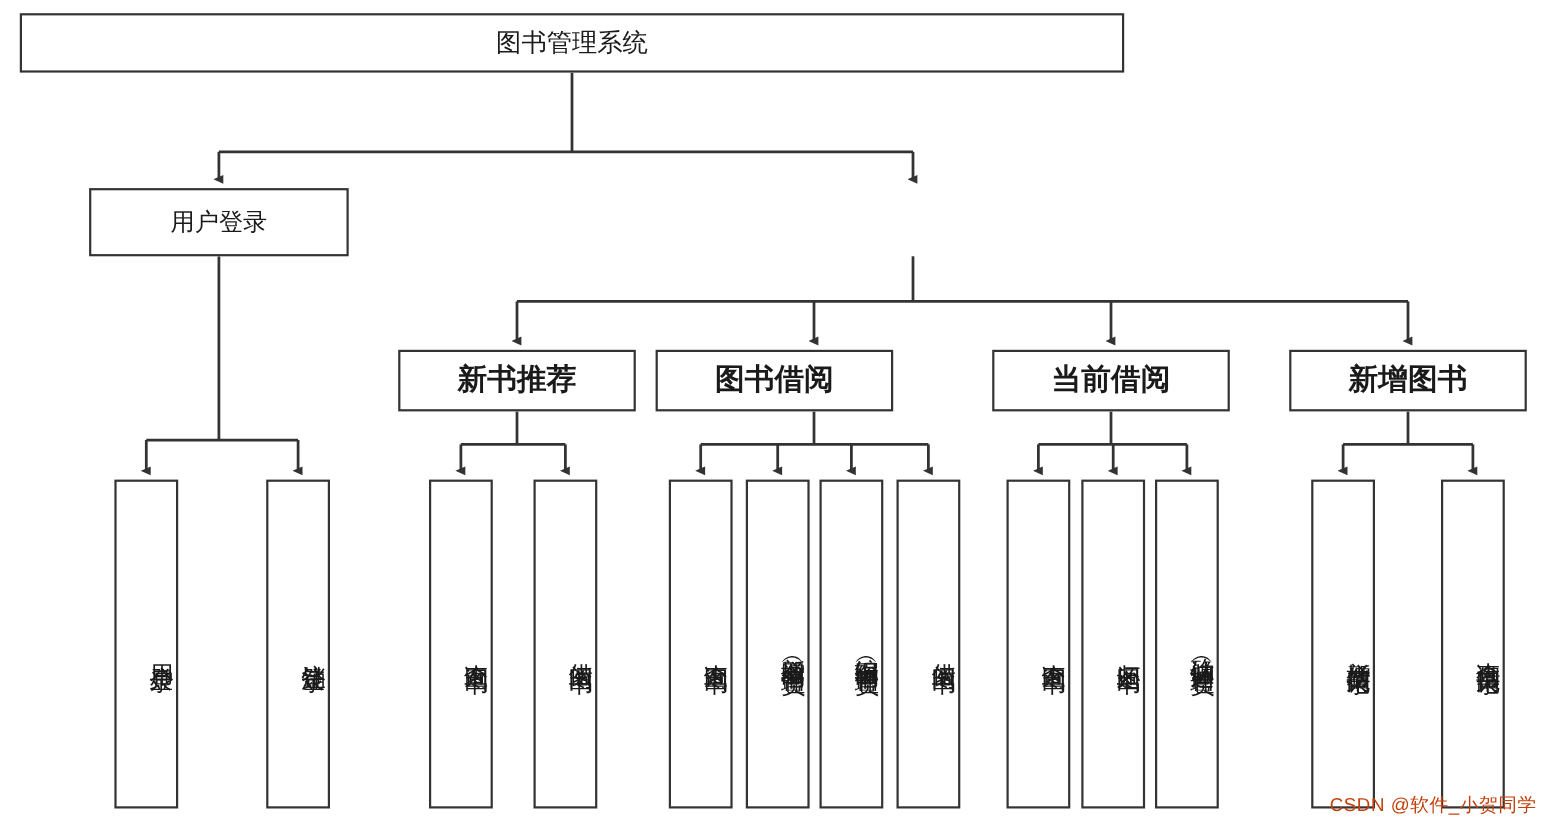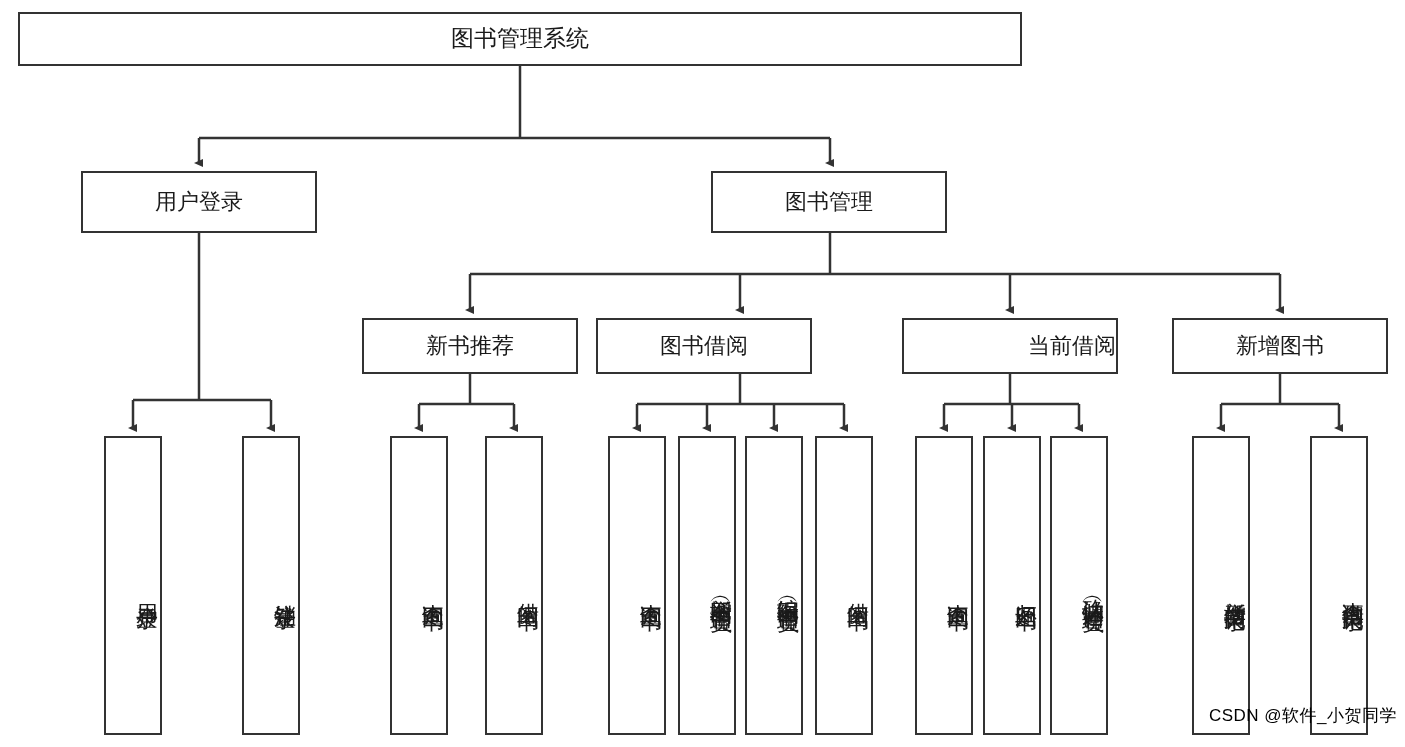--- a/index.html
+++ b/index.html
@@ -37,37 +37,38 @@
     text-align: center;
     line-height: 1.18;
   }
   .node.root {
     font-size: 23px;
   }
   .node.lvl2 {
     font-size: 22px;
   }
   .node.lvl3 {
-    font-size: 22px;
+    font-size: 27px;
+    font-weight: bold;
   }
   .node.leaf {
     font-size: 22px;
     writing-mode: vertical-rl;
     text-orientation: upright;
     letter-spacing: 2px;
     padding-top: 8px;
     align-items: flex-start;
     justify-content: center;
   }
   .watermark {
     position: absolute;
     right: 8px;
-    bottom: 20px;
+    bottom: 4px;
     font-size: 17px;
-    color: #000000;
+    color: #c2410c;
     white-space: nowrap;
     letter-spacing: 0.5px;
   }
 </style>
 </head>
 <body>
 
 <div id="canvas">
 
   <svg class="wires" viewBox="0 0 1405 747" xmlns="http://www.w3.org/2000/svg">
@@ -123,31 +124,28 @@
     </g>
   </svg>
 
   <div class="node root" style="left:18px; top:12px; width:1004px; height:54px;">
     <span>图书管理系统</span>
   </div>
 
   <div class="node lvl2" style="left:81px; top:171px; width:236px; height:62px;">
     <span>用户登录</span>
   </div>
-  <div class="node lvl2" style="left:711px; top:171px; width:236px; height:62px;">
-    <span>图书管理</span>
-  </div>
 
   <div class="node lvl3" style="left:362px; top:318px; width:216px; height:56px;">
     <span>新书推荐</span>
   </div>
   <div class="node lvl3" style="left:596px; top:318px; width:216px; height:56px;">
     <span>图书借阅</span>
   </div>
-  <div class="node lvl3" style="left:902px; top:318px; width:216px; height:56px;justify-content:flex-end;">
+  <div class="node lvl3" style="left:902px; top:318px; width:216px; height:56px;">
     <span>当前借阅</span>
   </div>
   <div class="node lvl3" style="left:1172px; top:318px; width:216px; height:56px;">
     <span>新增图书</span>
   </div>
 
   <div class="node leaf" style="left:104px; top:436px; width:58px; height:299px;">
     <span>用户登录</span>
   </div>
   <div class="node leaf" style="left:242px; top:436px; width:58px; height:299px;">

